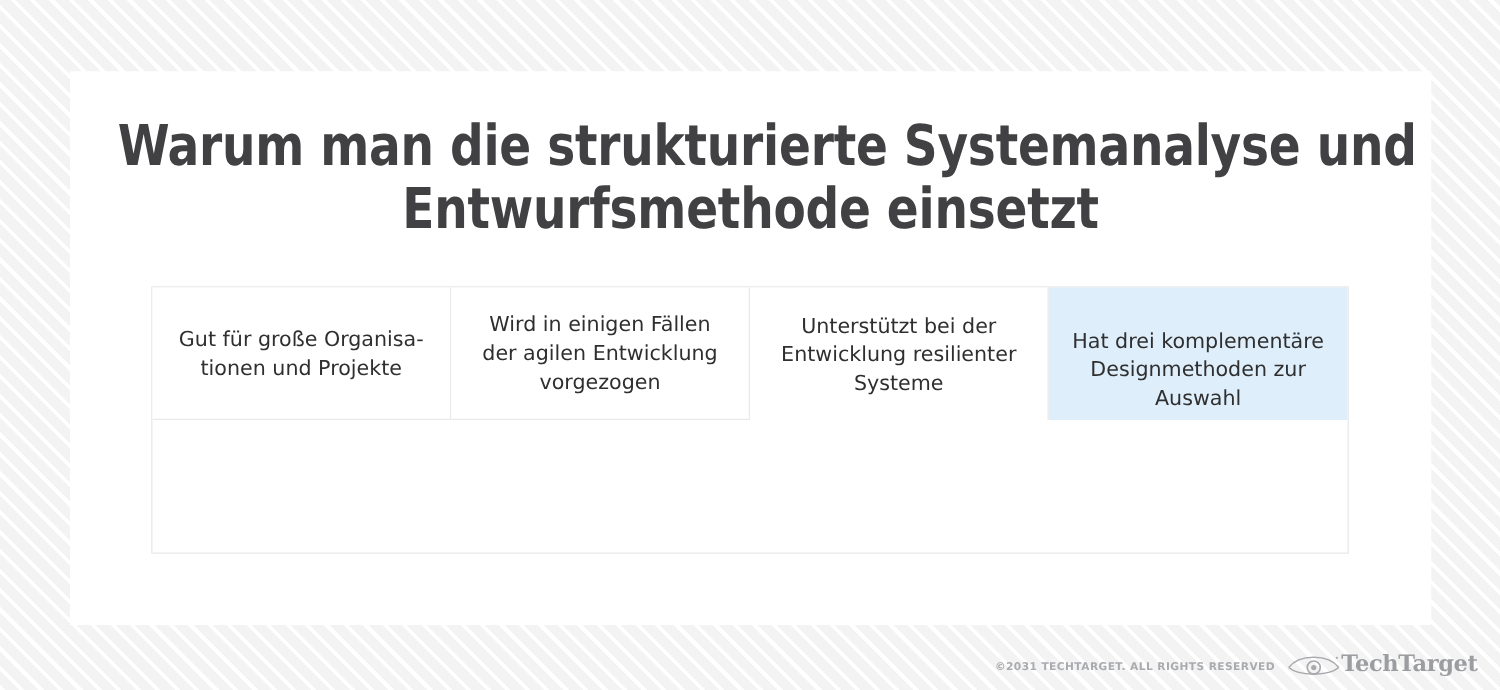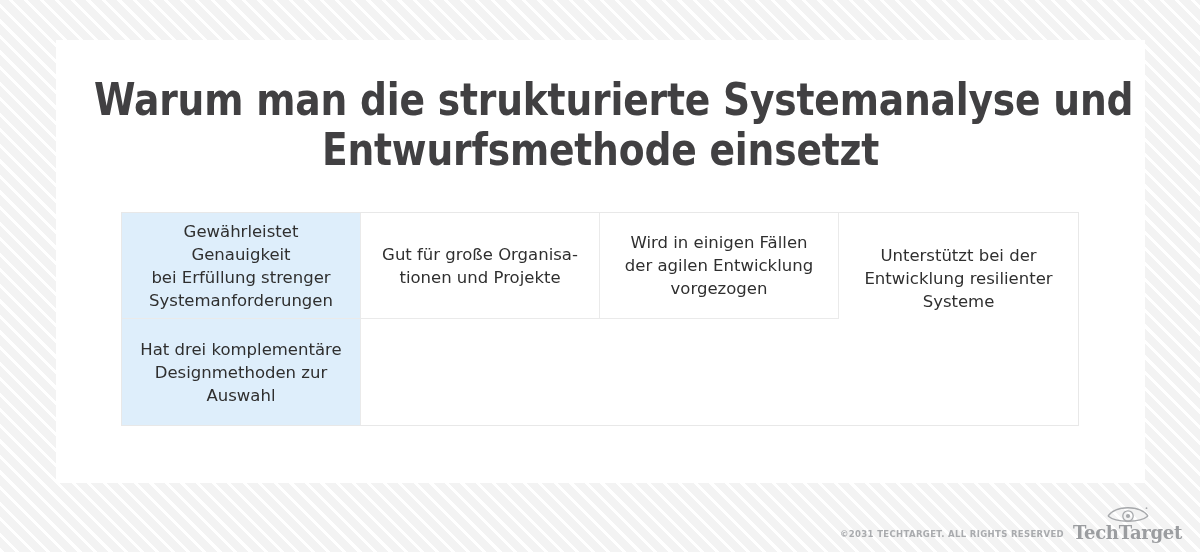--- a/index.html
+++ b/index.html
@@ -25,21 +25,21 @@
       #ffffff 3px,
       #f3f3f3 3px,
       #f3f3f3 11px
     );
   }
 
   
   #card {
     position: absolute;
     left: 56px;
-    top: 40px;
+    top: 57px;
     width: 1089px;
     height: 443px;
     background: #ffffff;
   }
 
   
   #title {
     position: absolute;
     left: 0;
     top: 35px;
@@ -103,21 +103,21 @@
     font-family: "DejaVu Sans", "Liberation Sans", sans-serif;
     font-size: 8.5px;
     letter-spacing: 0.35px;
     color: #a9abae;
     white-space: nowrap;
     padding-bottom: 3px;
     font-weight: bold;
   }
   #tt-logo {
     display: flex;
-    flex-direction: column;
+    flex-direction: row;
     align-items: center;
     line-height: 1;
   }
   #tt-eye { display: block; margin-bottom: 1px; }
   #tt-word {
     font-family: "DejaVu Serif", "Liberation Serif", serif;
     font-size: 18px;
     font-weight: bold;
     color: #9b9da0;
     letter-spacing: -0.3px;
@@ -131,23 +131,20 @@
 
   <div id="card">
 
     <div id="title">
       <span class="tline">Warum man die strukturierte Systemanalyse und</span>
       <span class="tline">Entwurfsmethode einsetzt</span>
     </div>
 
     <div id="grid">
 
-      <div class="cell r1 tint">
-        <span class="txt">Gewährleistet Genauigkeit<br>bei Erfüllung strenger<br>Systemanforderungen</span>
-      </div>
 
       <div class="cell r1">
         <span class="txt">Gut für große Organisa-<br>tionen und Projekte</span>
       </div>
 
 
       <div class="cell r1">
         <span class="txt">Wird in einigen Fällen<br>der agilen Entwicklung<br>vorgezogen</span>
       </div>
 

